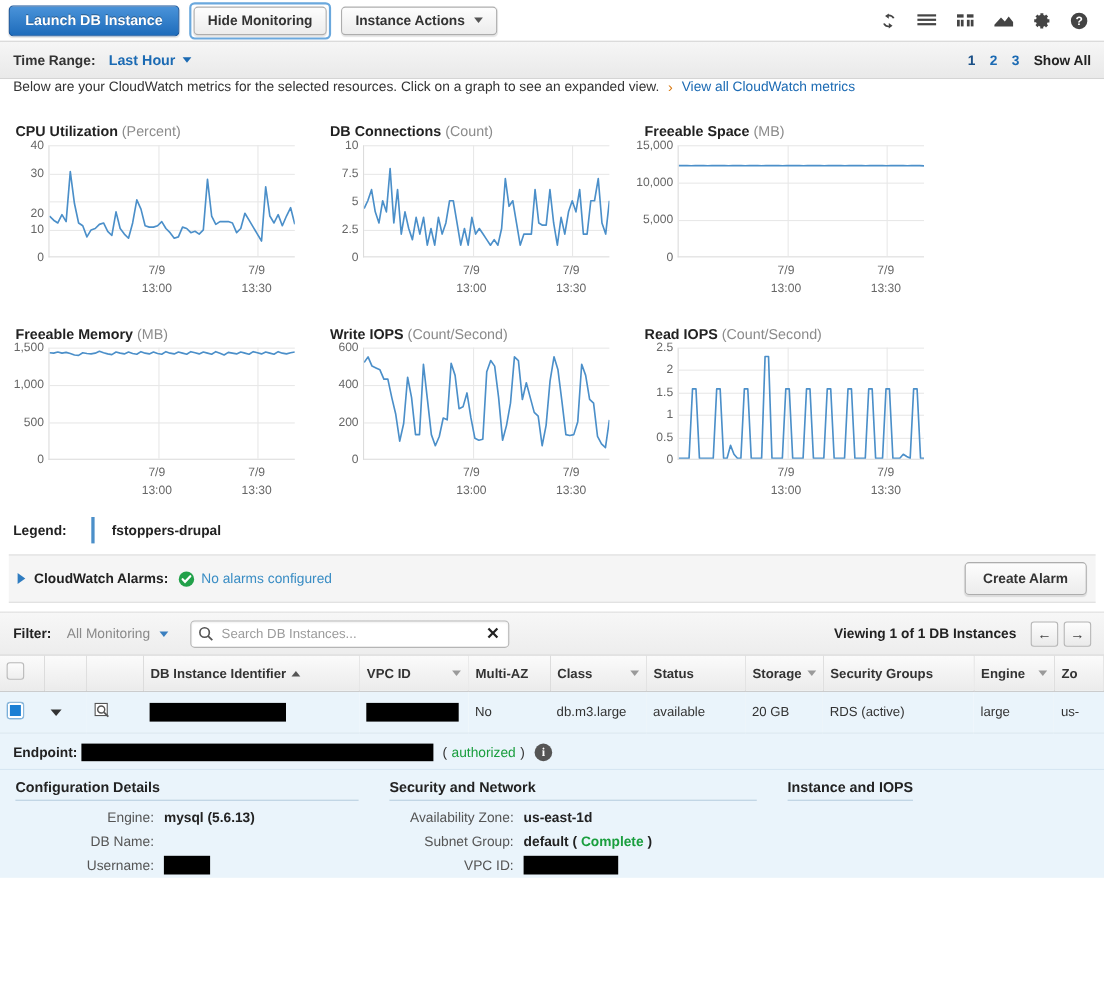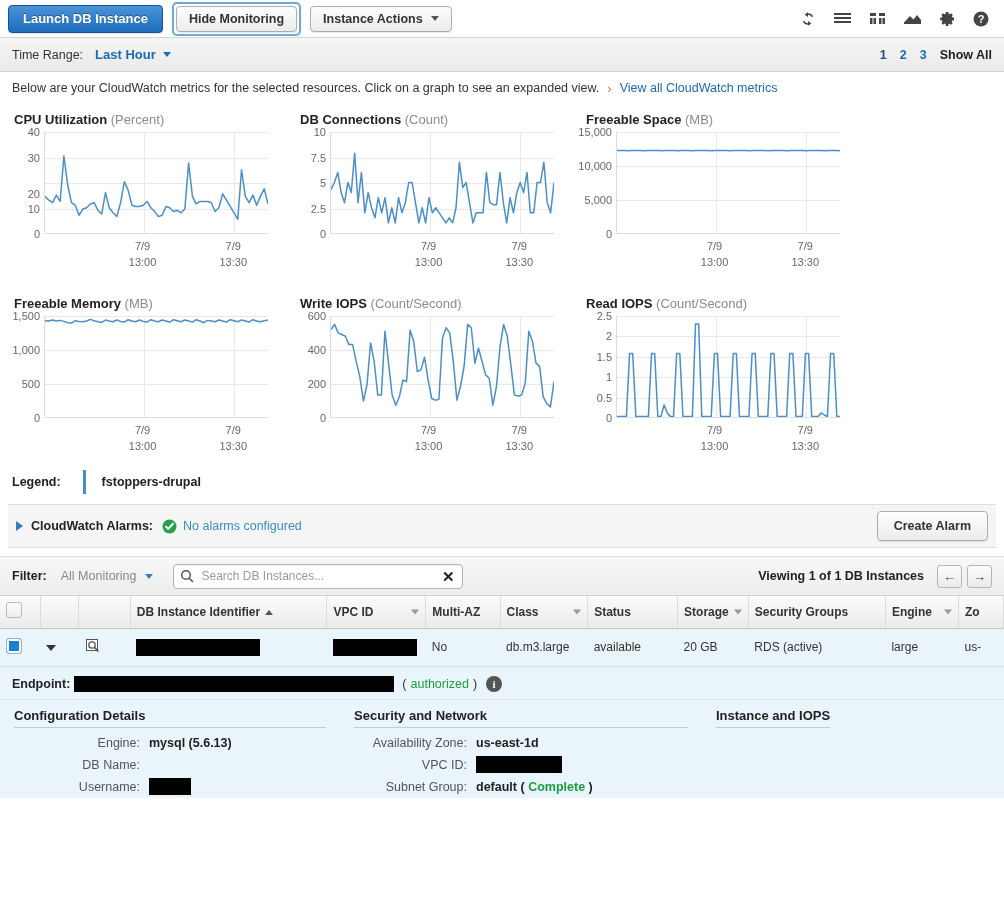--- a/index.html
+++ b/index.html
@@ -39,34 +39,34 @@
   }
   .tb-icons { margin-left:auto; display:flex; align-items:center; gap:16px; padding-right:6px; }
   .tb-icons svg { display:block; }
 
   
   .timebar {
     height:34px; background:linear-gradient(to bottom,#f6f6f6,#e9e9e9);
     border-bottom:1px solid #d0d0d0; display:flex; align-items:center;
     padding:0 12px; font-size:12.5px;
   }
-  .timebar .lbl { font-weight:normal; color:#333; }
+  .timebar .lbl { font-weight:bold; color:#333; }
   .timerange-sel {
     margin-left:12px; color:#1b6ab3; font-weight:bold; font-size:13px; cursor:pointer;
     display:inline-flex; align-items:center;
   }
   .timerange-sel .caret { border-top-color:#1b6ab3; margin-left:7px; }
   .pager { margin-left:auto; display:flex; align-items:center; gap:13px; }
   .pager a { color:#1b6ab3; font-weight:bold; text-decoration:none; cursor:pointer; font-size:12.5px; }
   .pager a.cur { color:#1a4f86; }
   .pager .showall { color:#222; font-weight:bold; font-size:12.5px; cursor:pointer; }
 
   
   .infoline {
-    height:32px; display:flex; align-items:center; padding:0 12px;
+    height:32px; display:flex; padding:0 12px;
     font-size:12.5px; color:#333; background:#fff;
   }
   .infoline .arrow { color:#d97b15; margin:0 8px; font-size:13px; }
   .infoline a { color:#1b6ab3; text-decoration:none; cursor:pointer; }
 
   
   .charts { padding:2px 8px 0 8px; }
   .chartrow { display:flex; }
   .chartcell { width:286px; }
   .chart-title { font-size:13px; font-weight:bold; color:#222; margin:6px 0 5px 6px; }
@@ -654,32 +654,32 @@
 
     <div class="dcol" style="width:362px">
       <h4>Security and Network</h4>
       <table>
         <tbody>
             <tr>
           <td class="k" style="width:122px">Availability Zone:</td>
           <td class="v">us-east-1d</td>
         </tr>
         <tr>
-          <td class="k">VPC ID:</td>
-          <td class="v"><span class="redact" style="width:86px"></span></td>
-        </tr>
-        <tr>
           <td class="k">Subnet Group:</td>
           <td class="v">
             <span>default</span>
             <span> (</span>
             <span class="green">Complete</span>
             <span>)</span>
           </td>
         </tr>
+        <tr>
+          <td class="k">VPC ID:</td>
+          <td class="v"><span class="redact" style="width:86px"></span></td>
+        </tr>
       </tbody>
         </table>
     </div>
 
     <div class="dcol">
       <h4>Instance and IOPS</h4>
     </div>
   </div>
 </div>
 

